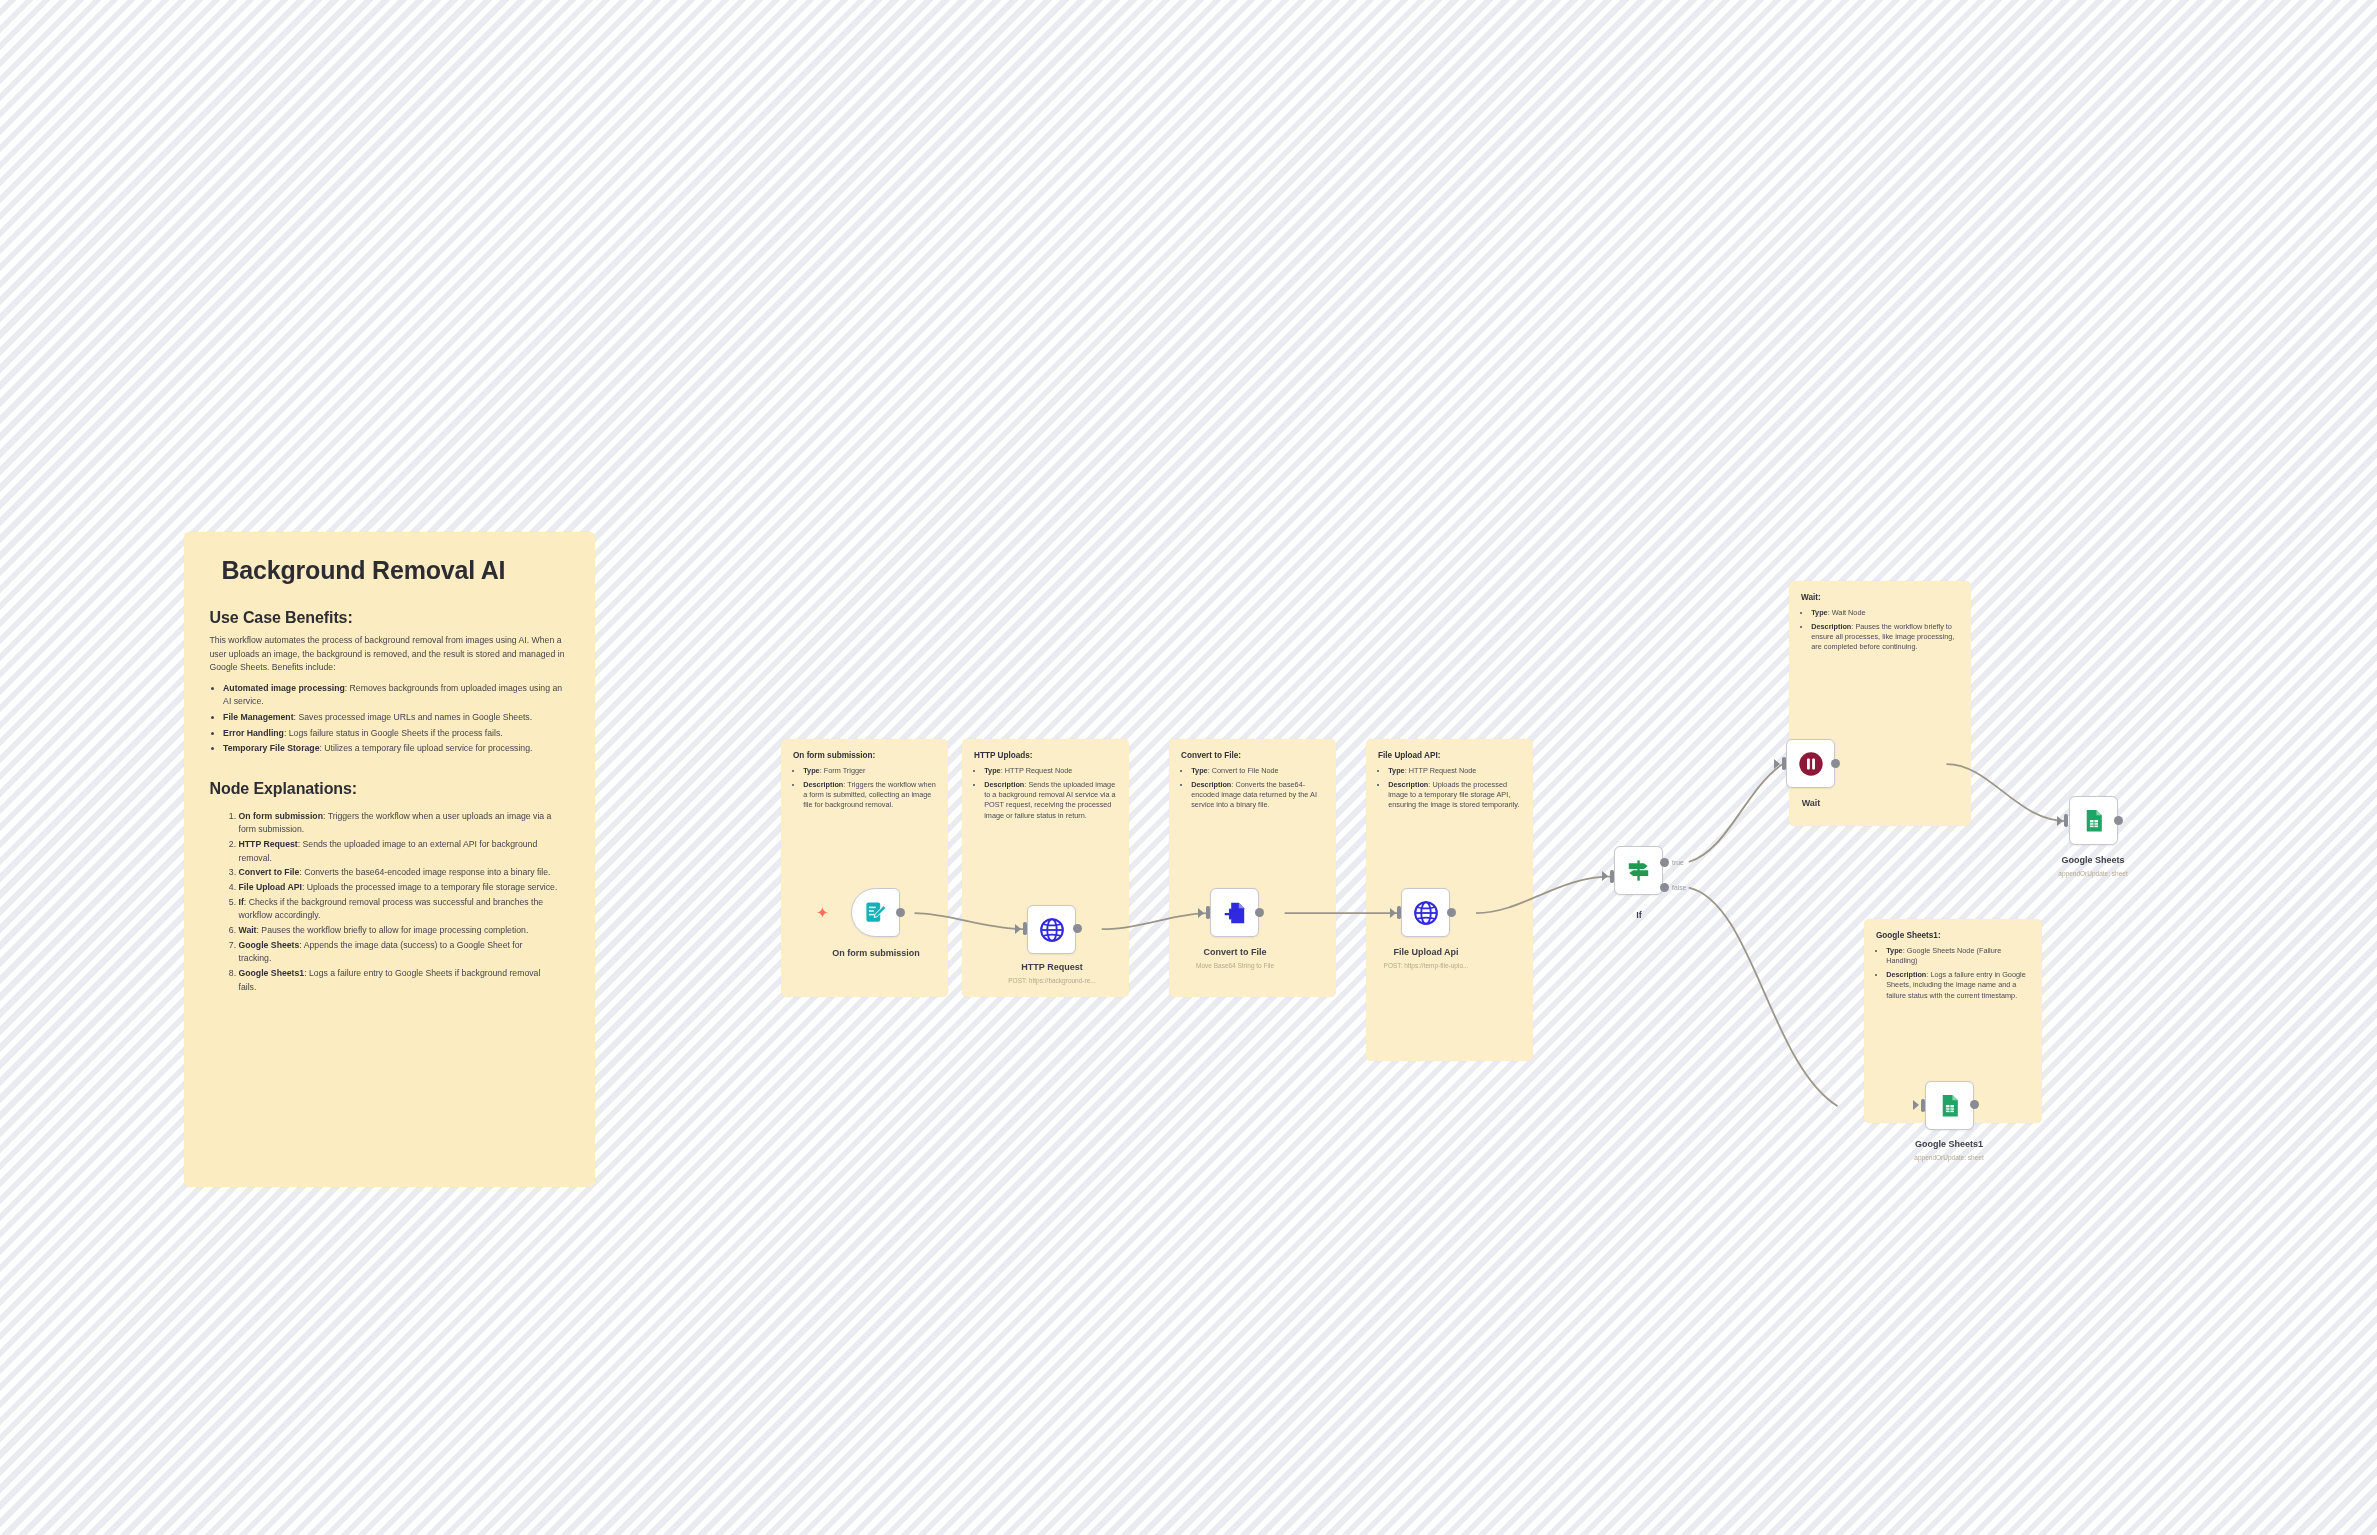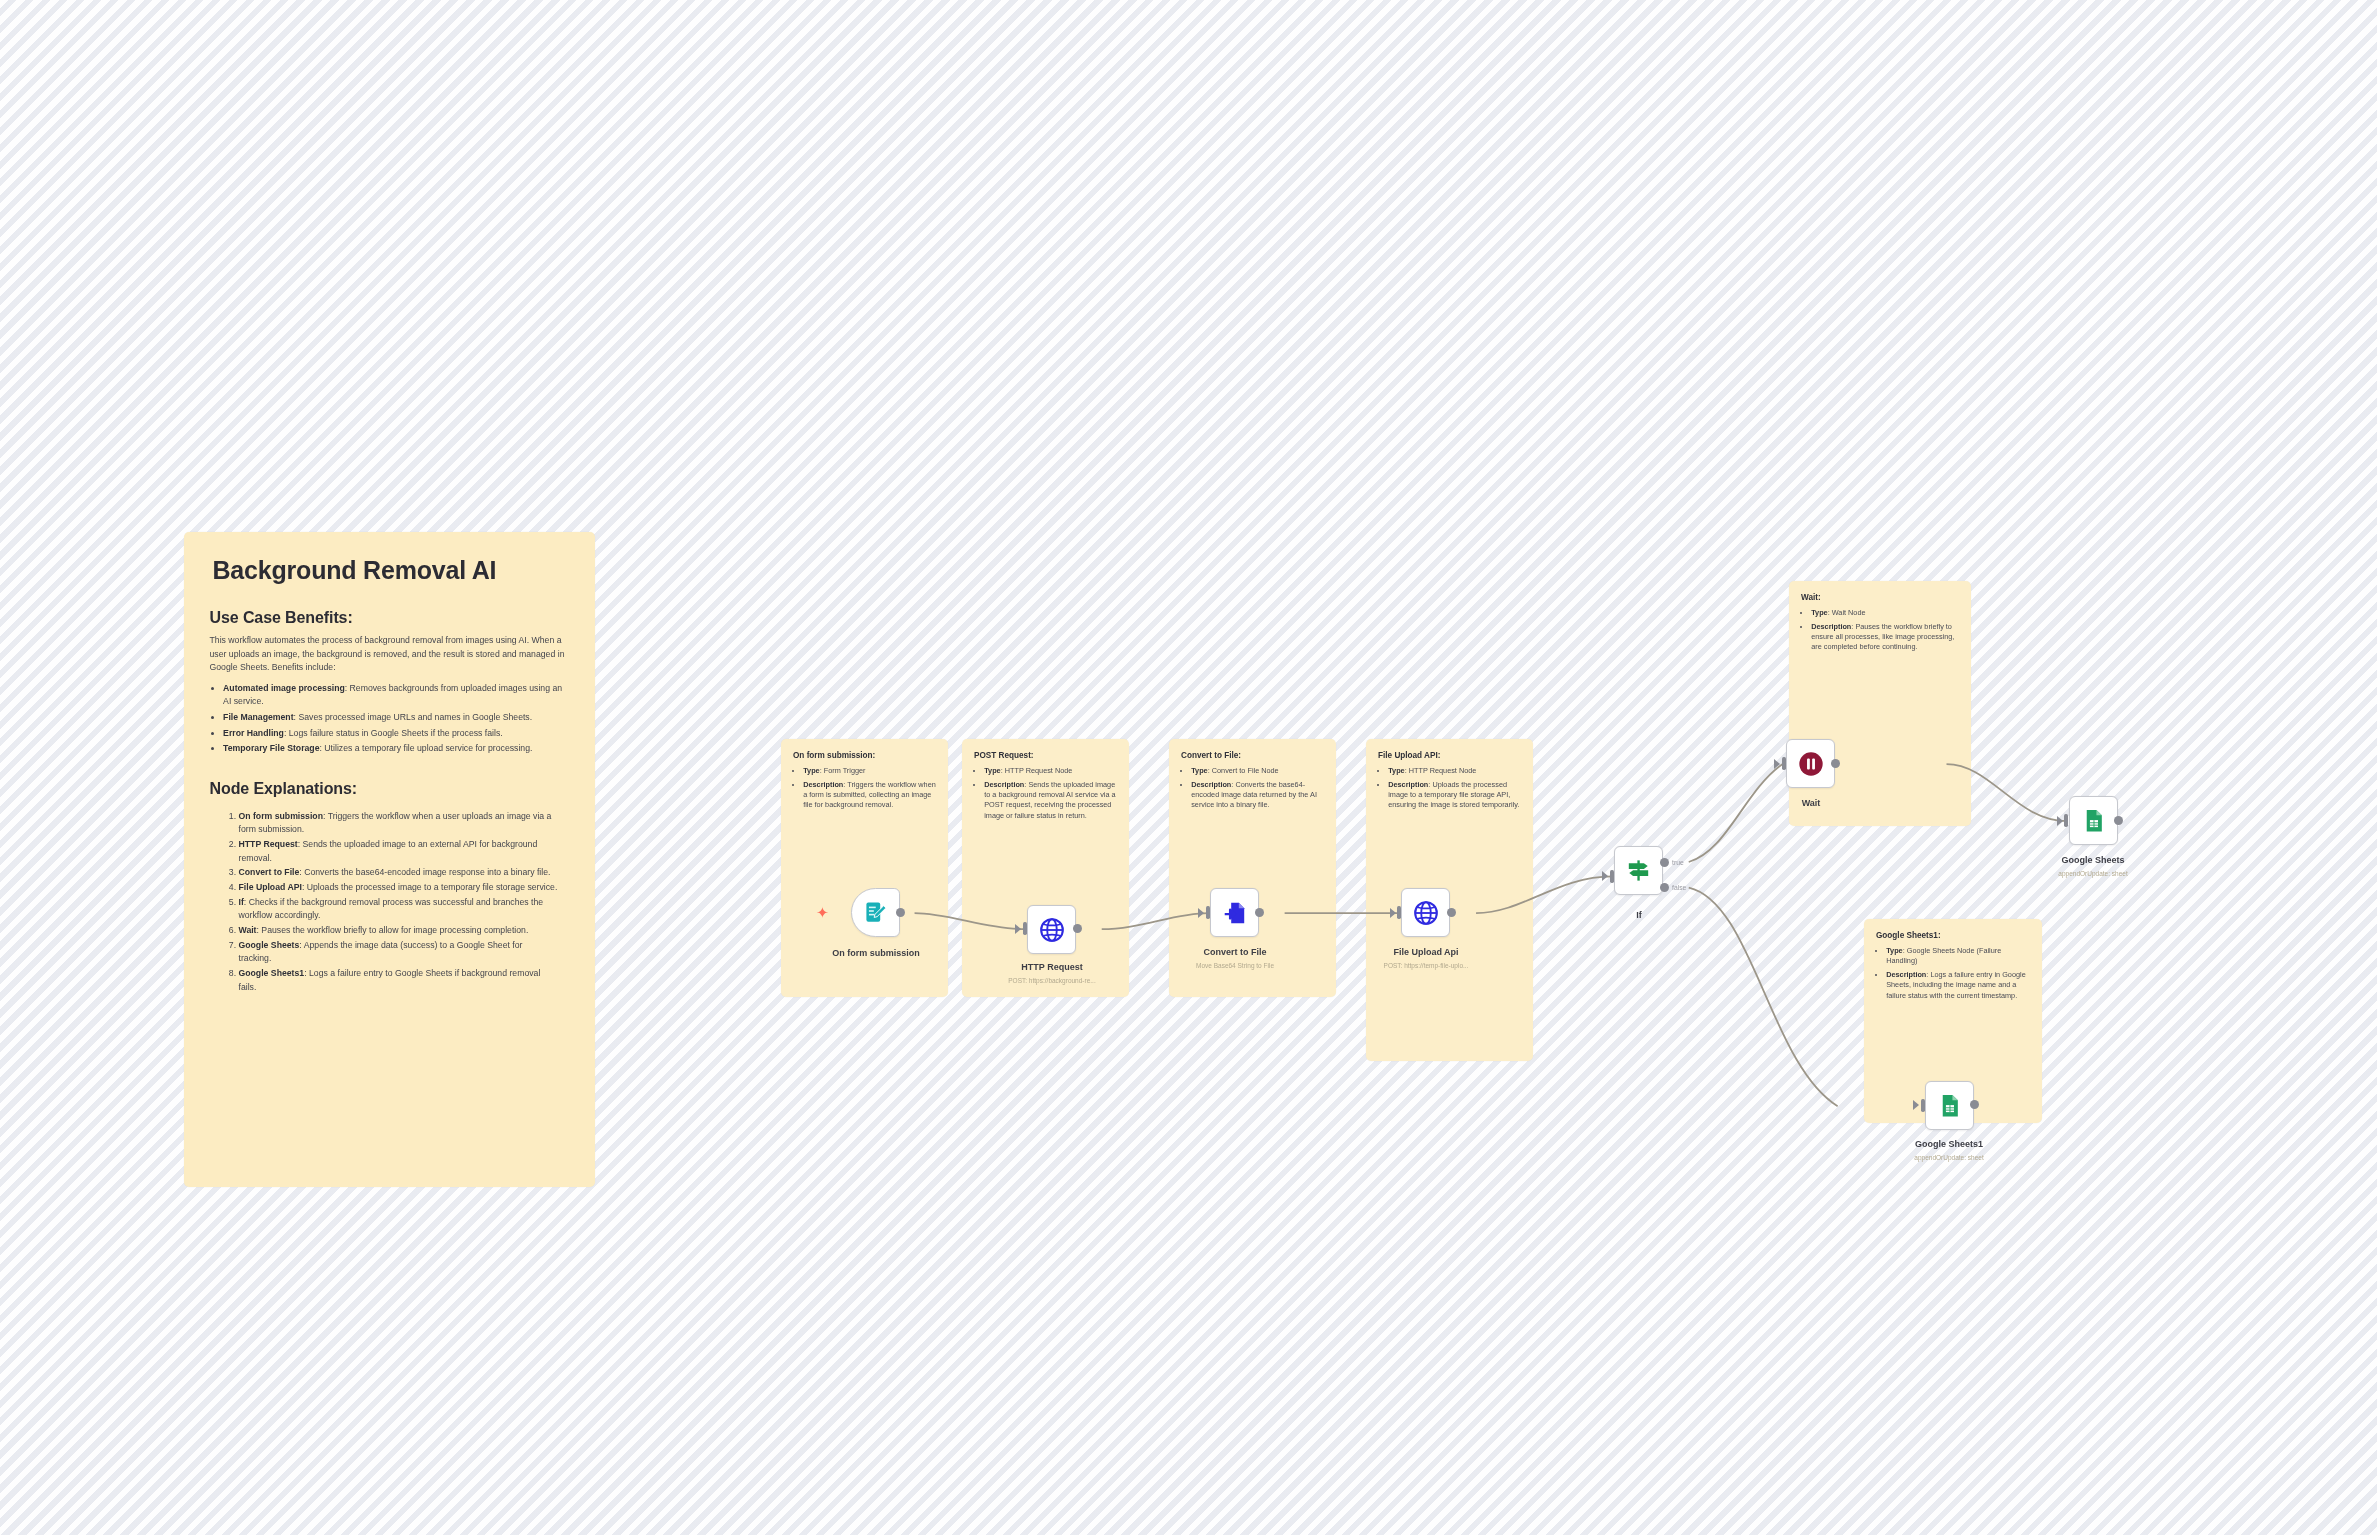--- a/index.html
+++ b/index.html
@@ -31,21 +31,21 @@
     position: absolute;
     background: #fceec9;
     border-radius: 5.1px;
     color: #3b3b44;
     box-shadow: 0 0 0 0.4px rgba(0,0,0,0.035);
   }
   .sticky.main { background: #fcecc2; }
 
   .note-h1 {
     font-size: 25px; font-weight: 700; color: #2c2c33;
-    letter-spacing: -0.2px; margin: 0 0 24px 3px; line-height: 1.15;
+    letter-spacing: -0.2px; margin: 0 0 24px 12px; line-height: 1.15;
   }
   .note-h2 {
     font-size: 16px; font-weight: 700; color: #2c2c33;
     margin: 0 0 7.7px 0; letter-spacing: -0.1px;
   }
   .note-p {
     font-size: 8.7px; line-height: 1.55; color: #44454d;
     margin: 0 0 6.8px 0;
   }
   .note-ul { margin: 0 0 0 0; padding-left: 13.6px; list-style: disc; }
@@ -171,21 +171,21 @@
 
   <div class="sticky" style="left:781px; top:739px; width:167px; height:258px; padding:12px 12px;">
     <div class="node-note-title">On form submission:</div>
     <ul class="node-note-ul">
       <li><b>Type</b><span>: Form Trigger</span></li>
       <li><b>Description</b><span>: Triggers the workflow when a form is submitted, collecting an image file for background removal.</span></li>
     </ul>
   </div>
 
   <div class="sticky" style="left:962px; top:739px; width:167px; height:258px; padding:12px 12px;">
-    <div class="node-note-title">POST Request:</div>
+    <div class="node-note-title">HTTP Uploads:</div>
     <ul class="node-note-ul">
       <li><b>Type</b><span>: HTTP Request Node</span></li>
       <li><b>Description</b><span>: Sends the uploaded image to a background removal AI service via a POST request, receiving the processed image or failure status in return.</span></li>
     </ul>
   </div>
 
   <div class="sticky" style="left:1169px; top:739px; width:167px; height:258px; padding:12px 12px;">
     <div class="node-note-title">Convert to File:</div>
     <ul class="node-note-ul">
       <li><b>Type</b><span>: Convert to File Node</span></li>

